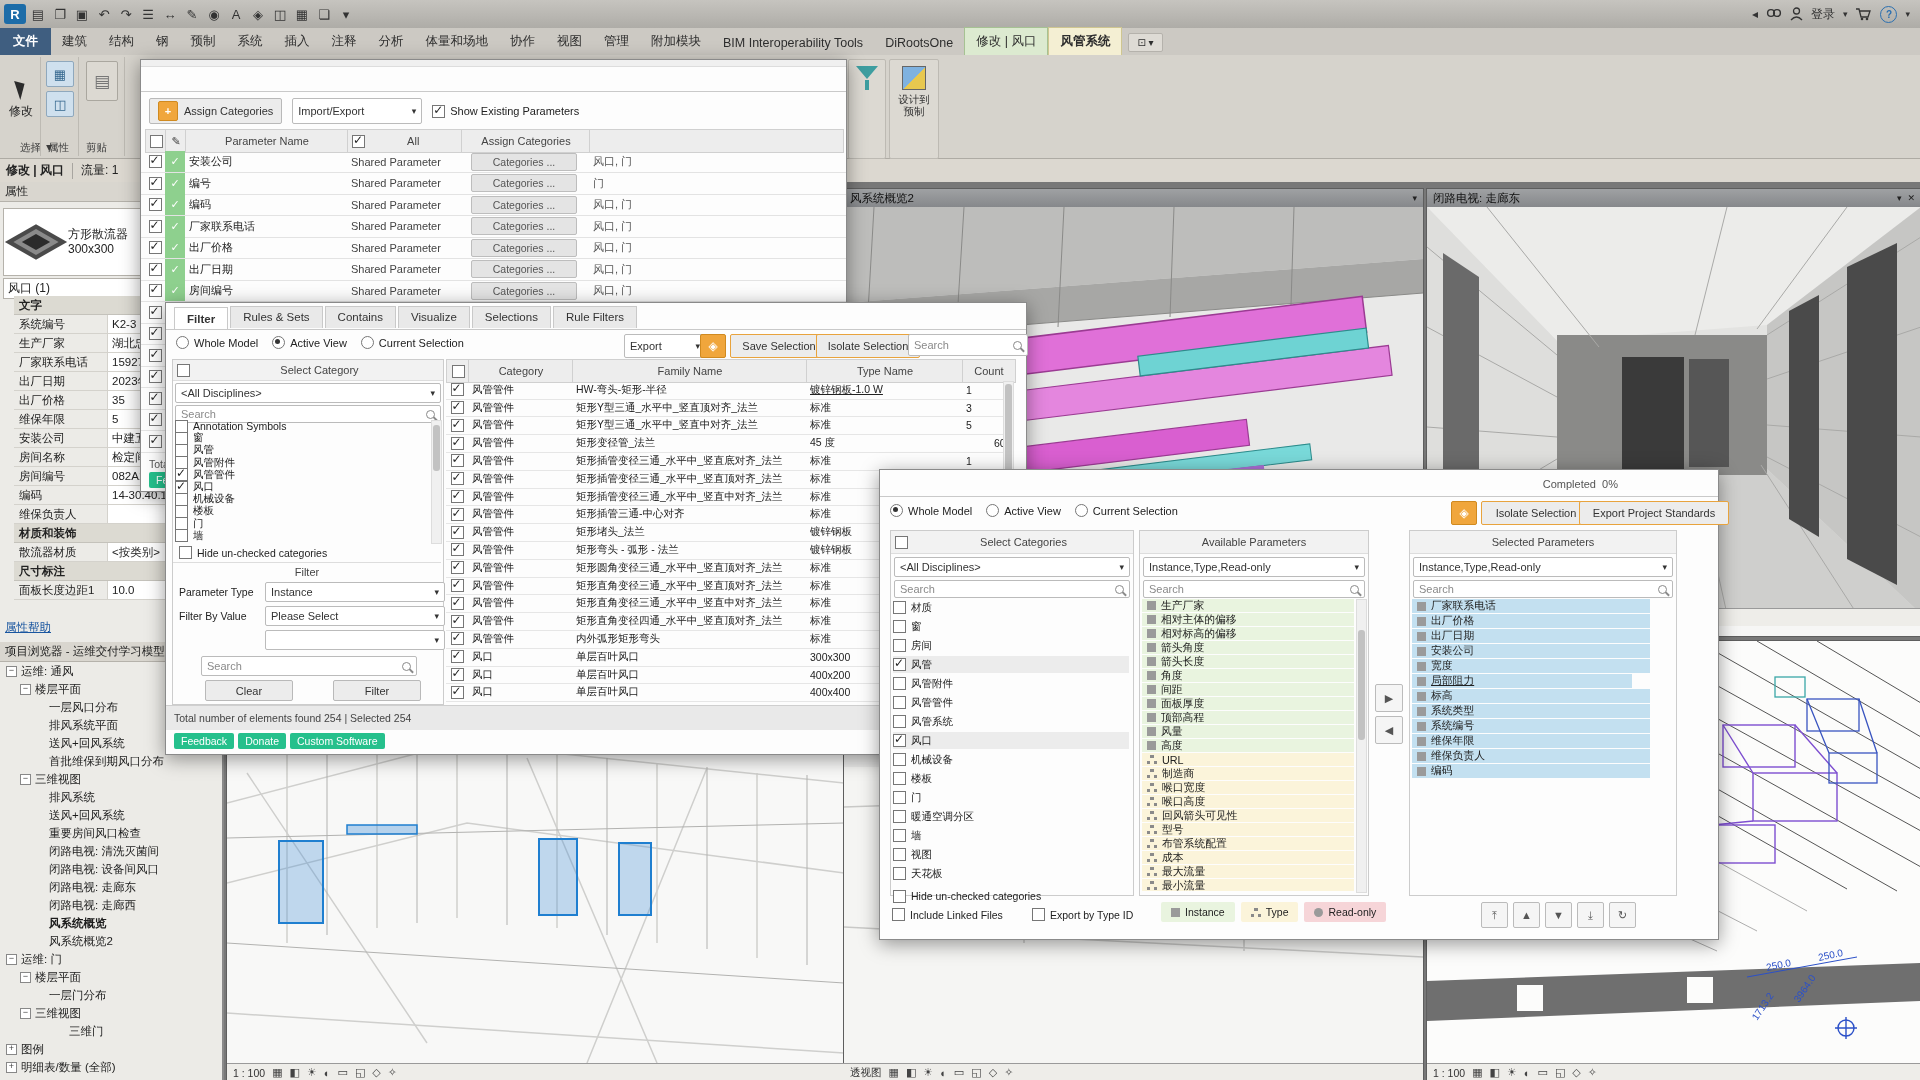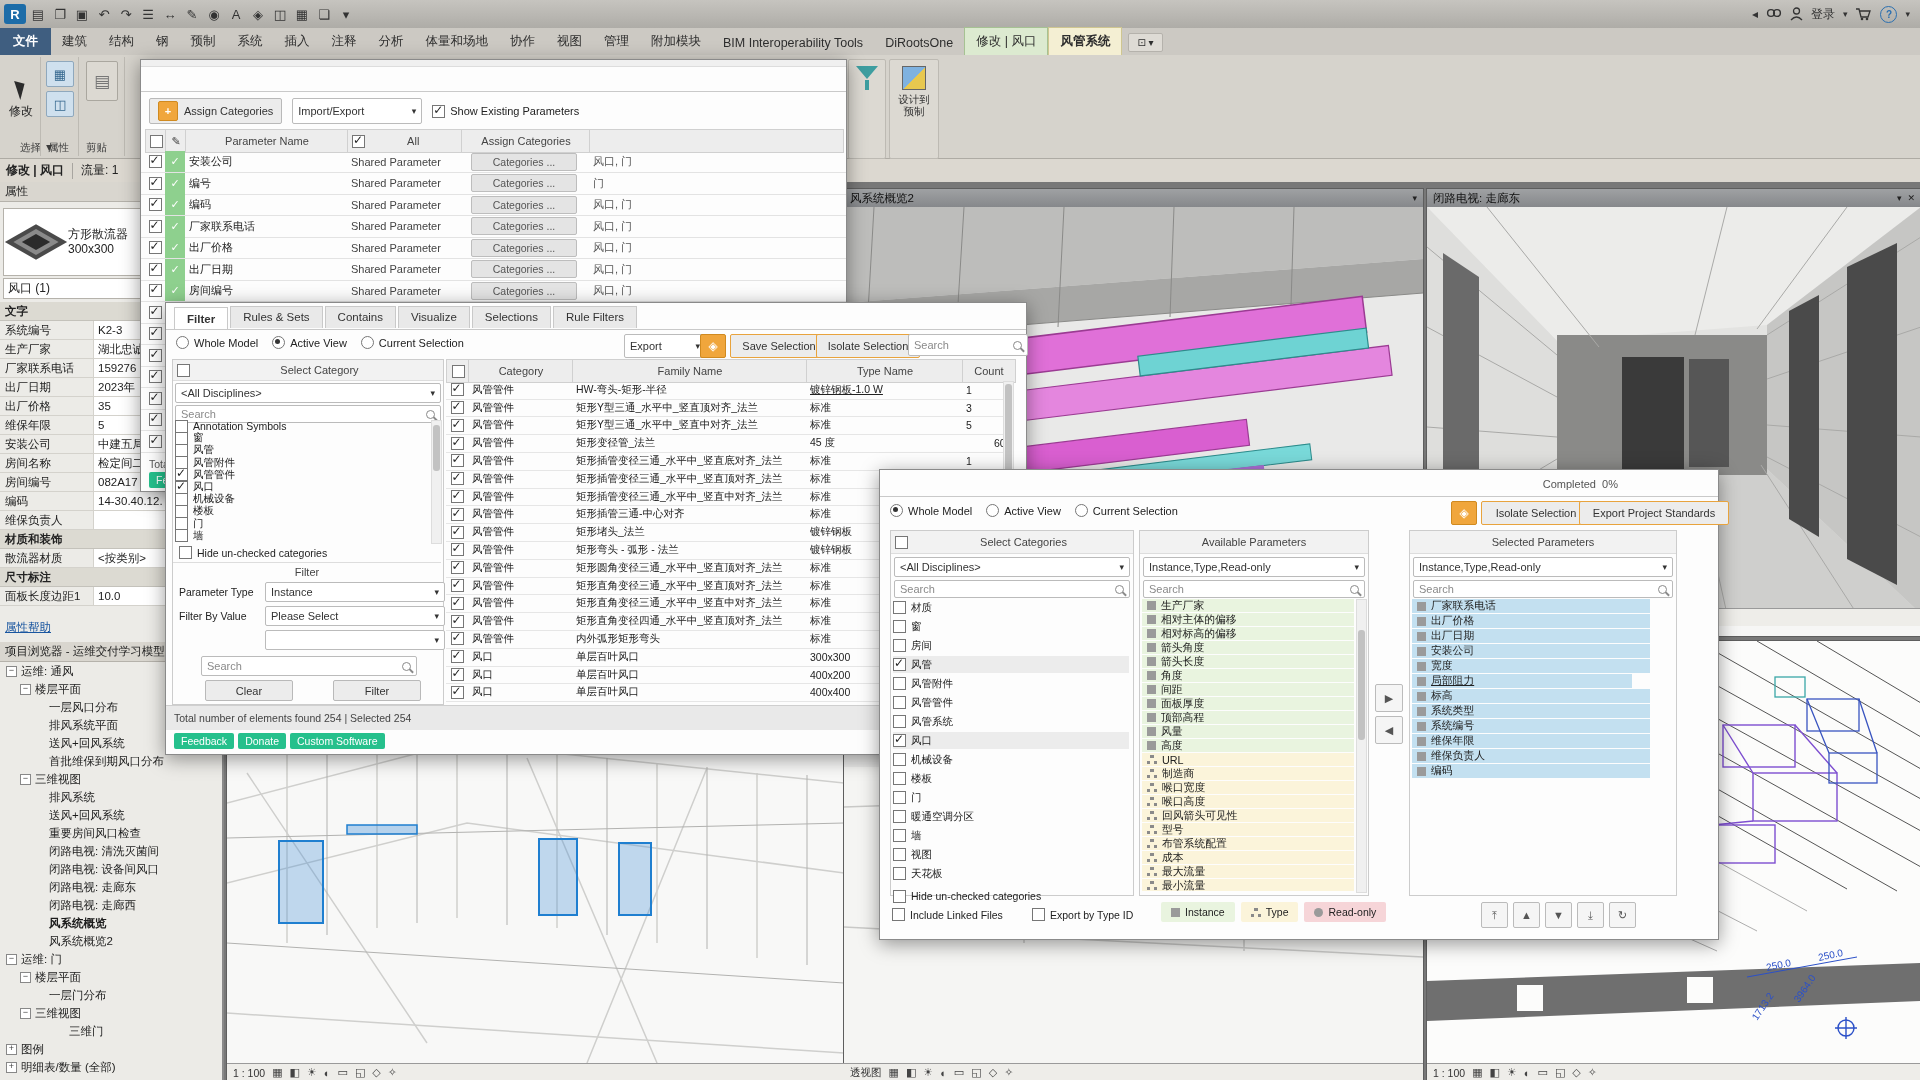--- a/index.html
+++ b/index.html
@@ -52,21 +52,21 @@
   .palhead{height:19px;background:#d9d6cf;border-bottom:1px solid #b5b2ab;display:flex;align-items:center;padding-left:5px;font-size:11.5px;color:#222;}
   #typesel{position:absolute;left:3px;top:26px;width:212px;height:66px;background:#fff;border:1px solid #b5b2ab;display:flex;align-items:center;}
   .diff{position:relative;width:56px;height:52px;margin:4px;background:#fff;}
   .diff i{position:absolute;left:50%;top:50%;transform:translate(-50%,-50%) rotateX(55deg) rotate(45deg);display:block;}
   .diff .d1{width:44px;height:44px;background:#4a4a4a;}
   .diff .d2{width:32px;height:32px;background:#8a8a8a;}
   .diff .d3{width:20px;height:20px;background:#2b2b2b;}
   #typetxt{font-size:12px;line-height:15px;}
   #instrow{position:absolute;left:3px;top:96px;width:212px;height:19px;background:#fff;border:1px solid #b5b2ab;
     display:flex;align-items:center;justify-content:space-between;padding:0 4px;font-size:12px;}
-  #propgrid{position:absolute;left:0px;top:120px;width:222px;}
+  #propgrid{position:absolute;left:0px;top:114px;width:222px;padding-left:14px;}
   .prow{display:flex;height:18px;border-bottom:1px solid #d4d2cc;font-size:11.5px;align-items:center;}
   .prow .pl{width:88px;padding-left:5px;color:#222;overflow:hidden;white-space:nowrap;}
   .prow .pv{flex:1;background:#fff;border-left:1px solid #d4d2cc;height:100%;display:flex;align-items:center;padding-left:4px;overflow:hidden;white-space:nowrap;}
   .psec{height:18px;background:#dcdad2;border-bottom:1px solid #c4c2bb;font-weight:bold;font-size:11.5px;display:flex;align-items:center;padding-left:5px;}
   #prophelp{position:absolute;left:5px;color:#1a56a0;text-decoration:underline;font-size:11.5px;}
   #pbhead{position:absolute;left:0;top:460px;width:222px;}
   #tree{position:absolute;left:0;top:480px;width:222px;}
   .titem{height:18px;display:flex;align-items:center;font-size:11.5px;white-space:nowrap;color:#1c1c1c;}
   .tg{width:9px;height:9px;border:1px solid #888;background:#fff;font-size:9px;line-height:7px;text-align:center;margin-right:4px;color:#444;flex:none;}
   .tg.none{border-color:transparent;background:transparent;}

